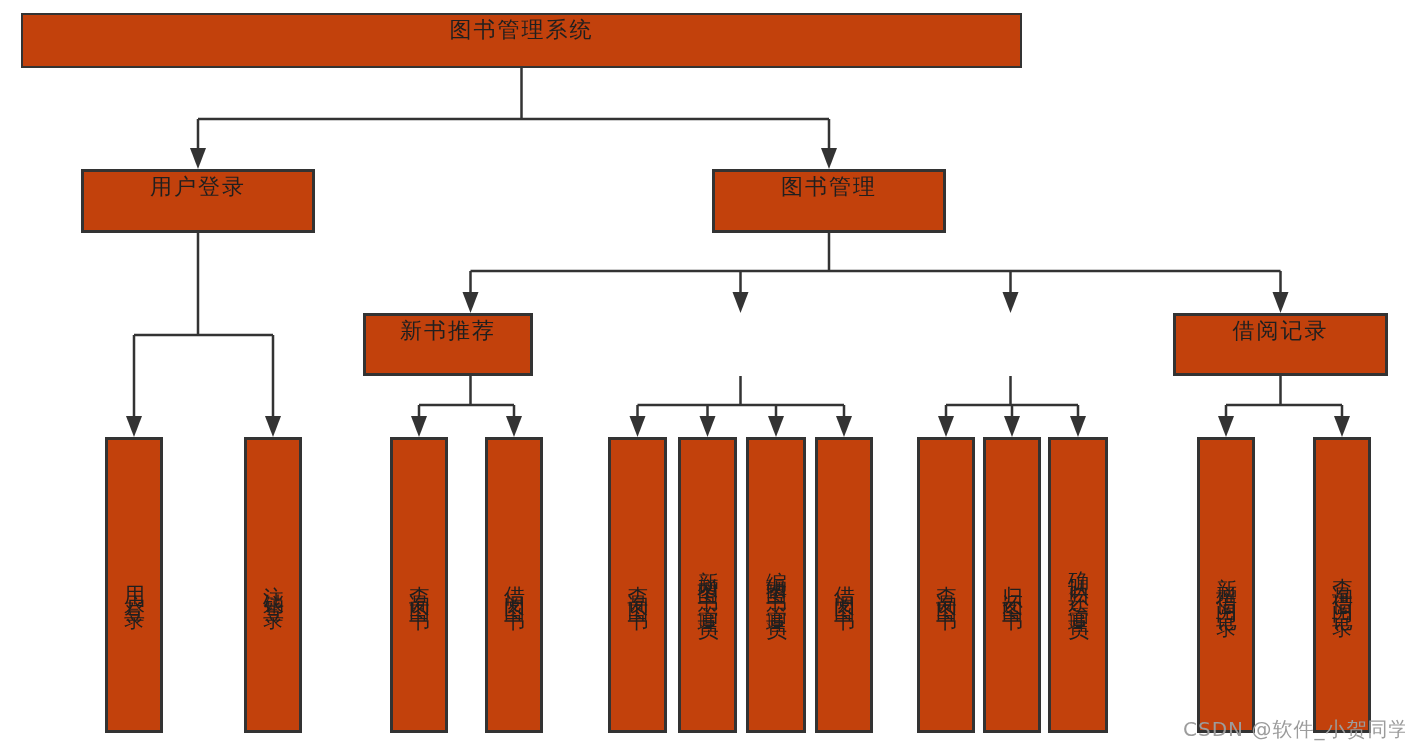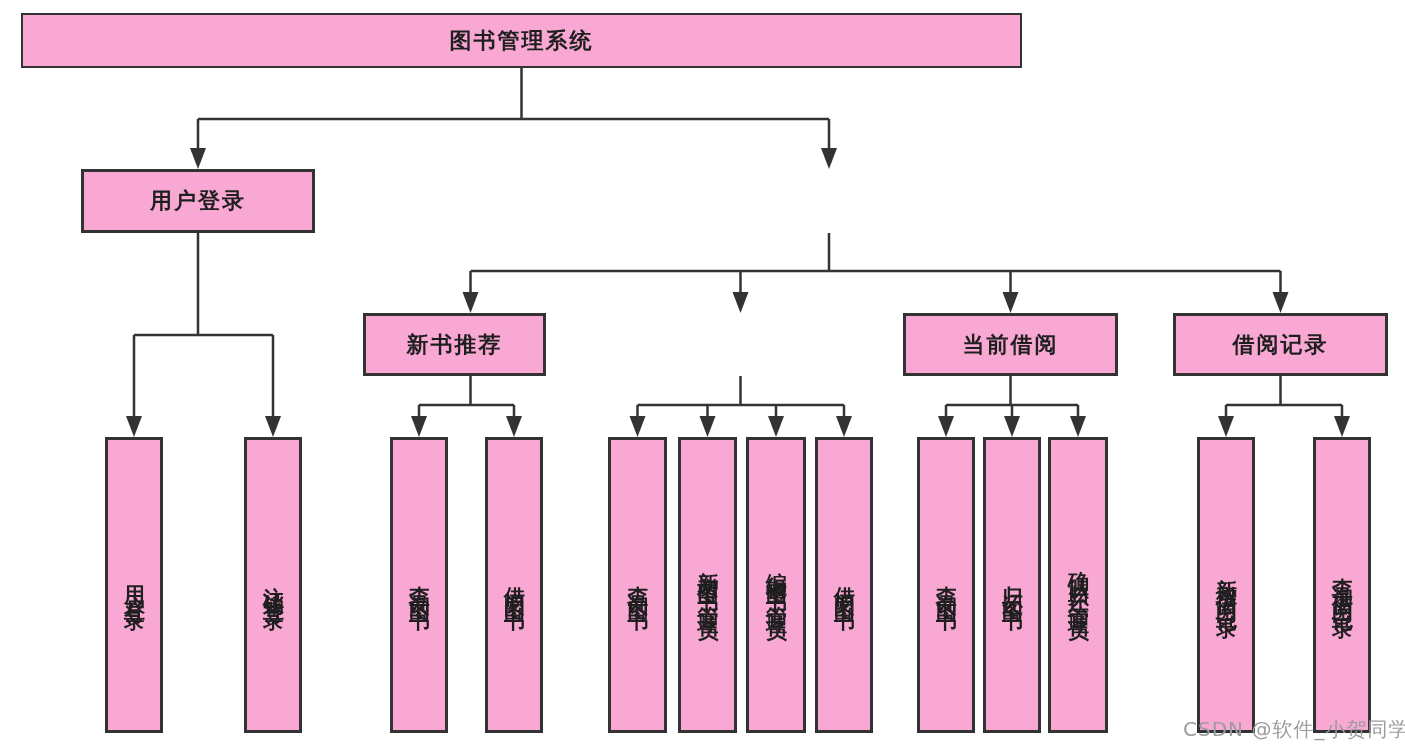--- a/index.html
+++ b/index.html
@@ -10,26 +10,25 @@
     font-family:"DejaVu Sans","Liberation Sans",sans-serif;
     overflow:hidden;
     color:#1f1f1f;
   }
   svg.connectors {
     position:absolute; left:0; top:0; width:1405px; height:747px;
     pointer-events:none;
   }
   .box {
     position:absolute;
-    background:#f9a8d4;
+    background:#c2410c;
     border:3px solid #333333;
     box-sizing:border-box;
-    display:flex; align-items:center; justify-content:center;
+    display:flex; justify-content:center;
     text-align:center;
-    font-weight:bold;
   }
   .box.root { border-width:2px; }
   .h-label {
     font-size:22px;
     letter-spacing:2px;
     white-space:nowrap;
     color:#1f1f1f;
   }
   .v-label {
     writing-mode:vertical-rl;
@@ -102,26 +101,26 @@
     </g>
   </svg>
 
   <div class="box root" style="left:21px;top:13px;width:1001px;height:55px;">
     <span class="h-label">图书管理系统</span>
   </div>
 
   <div class="box" style="left:81px;top:169px;width:234px;height:64px;">
     <span class="h-label">用户登录</span>
   </div>
+  <div class="box" style="left:712px;top:169px;width:234px;height:64px;">
+    <span class="h-label">图书管理</span>
+  </div>
 
-  <div class="box" style="left:363px;top:313px;width:183px;height:63px;">
+  <div class="box" style="left:363px;top:313px;width:170px;height:63px;">
     <span class="h-label">新书推荐</span>
-  </div>
-  <div class="box" style="left:903px;top:313px;width:215px;height:63px;">
-    <span class="h-label">当前借阅</span>
   </div>
   <div class="box" style="left:1173px;top:313px;width:215px;height:63px;">
     <span class="h-label">借阅记录</span>
   </div>
 
   <div class="box" style="left:105px;top:437px;width:58px;height:296px;">
     <span class="v-label">用户登录</span>
   </div>
   <div class="box" style="left:244px;top:437px;width:58px;height:296px;">
     <span class="v-label">注销登录</span>

